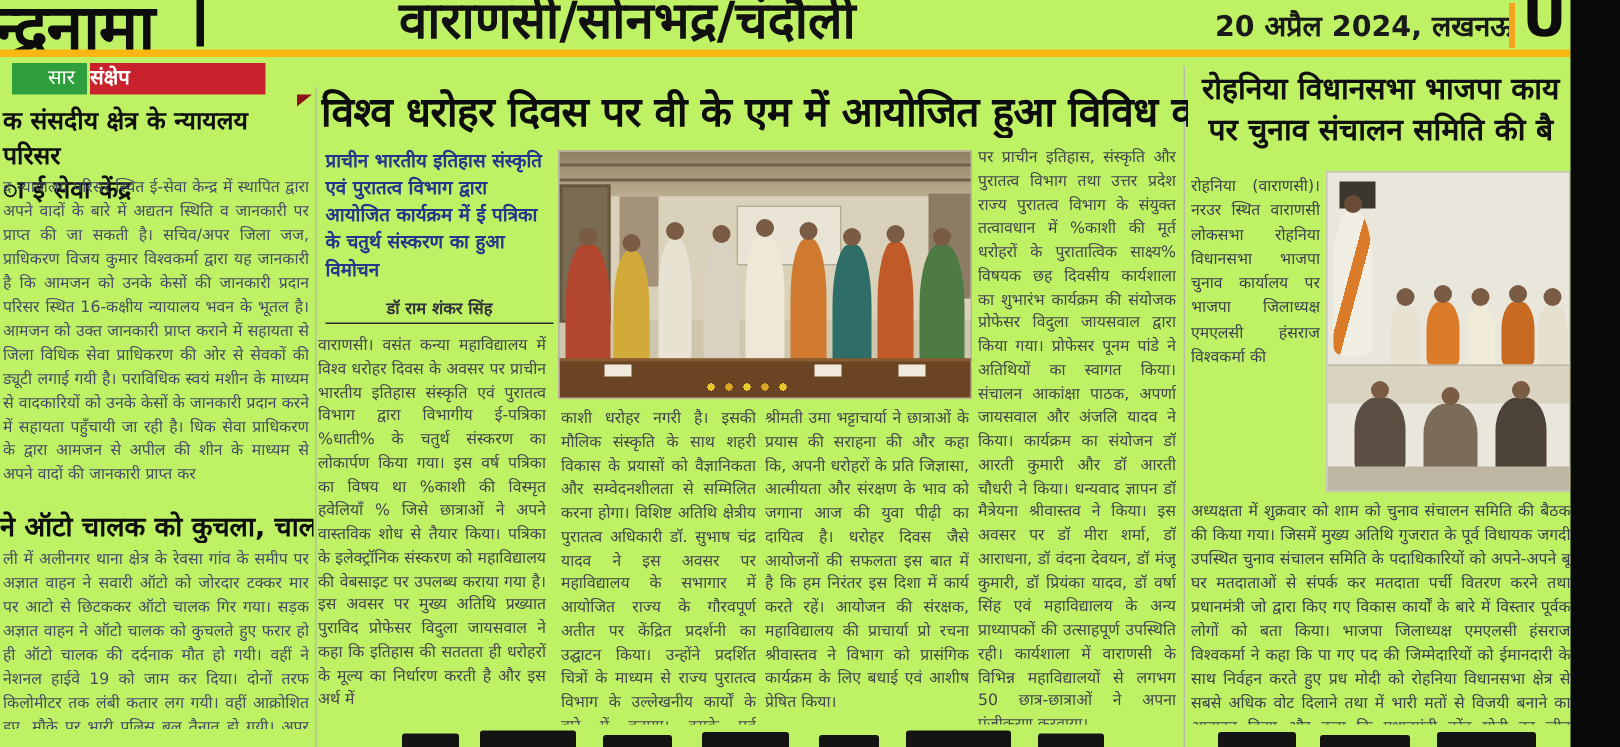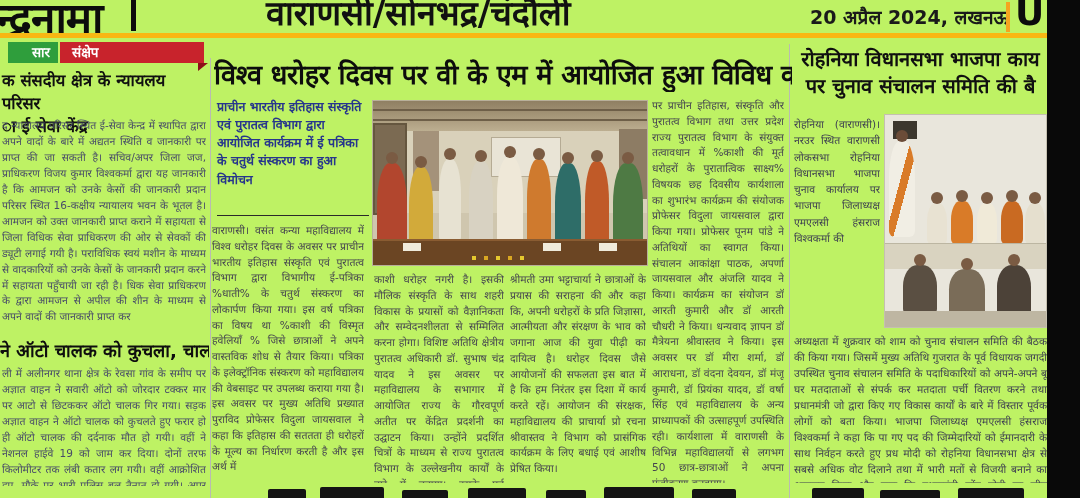--- a/index.html
+++ b/index.html
@@ -15,22 +15,22 @@
   .orange-vbar { position:absolute; left:1006px; top:2px; width:4px; height:30px; background:#f5a41f; }
   .masthead-right { position:absolute; left:1015px; top:-8px; font-size:36px; font-weight:700; color:#0c0c0c; }
   .yellow-rule { position:absolute; left:0; top:33px; width:1047px; height:5px; background:#f8b713; }
   .black-strip { position:absolute; left:1047px; top:0; width:33px; height:498px; background:#090909; }
 
   
   .vdiv1 { position:absolute; left:210px; top:58px; width:1px; height:440px; background:#b9bab2; }
   .vdiv2 { position:absolute; left:789px; top:44px; width:1px; height:454px; background:#b9bab2; }
 
   
-  .tag-green { position:absolute; left:8px; top:42px; width:50px; height:21px; background:#2f9e3c; color:#fff; font-size:13.5px; font-weight:700; text-align:center; line-height:21px;padding-left:16px; }
-  .tag-red { position:absolute; left:60px; top:42px; width:144px; height:21px; background:#c8232c; color:#fff; font-size:13.5px; font-weight:700; line-height:21px; padding-left:12px; }
+  .tag-green { position:absolute; left:8px; top:42px; width:50px; height:21px; background:#2f9e3c; color:#fff; font-size:13.5px; font-weight:400; text-align:center; line-height:21px;padding-left:16px; }
+  .tag-red { position:absolute; left:60px; top:42px; width:117px; height:21px; background:#c8232c; color:#fff; font-size:13.5px; font-weight:700; line-height:21px; }
   .tag-notch { position:absolute; left:198px; top:63px; width:0; height:0; border-top:8px solid #8d1119; border-right:10px solid transparent; }
   .lhead1 { position:absolute; left:2px; top:70px; width:204px; font-size:16.5px; font-weight:700; color:#101010; line-height:1.38; }
   .lbody1 { position:absolute; left:2px; top:118px; width:204px; height:216px; overflow:hidden; font-size:10.5px; line-height:1.52; text-align:justify; color:#474b68; }
   .lhead2 { position:absolute; left:0; top:338px; width:209px; font-size:18px; font-weight:700; color:#0e0e0e; white-space:nowrap; overflow:hidden; }
   .lbody2 { position:absolute; left:2px; top:366px; width:204px; height:120px; overflow:hidden; font-size:10.5px; line-height:1.52; text-align:justify; color:#474b68; }
 
   
   .c-head { position:absolute; left:214px; top:55px; width:578px; font-size:27px; font-weight:700; color:#0d0d0d; white-space:nowrap; overflow:hidden; letter-spacing:-0.3px; }
   .c-subhead { position:absolute; left:217px; top:98px; width:152px; font-size:12.5px; font-weight:700; color:#27368c; line-height:1.45; }
   .c-byline { position:absolute; left:217px; top:197px; width:152px; text-align:center; font-size:11px; font-weight:700; color:#33333a; }
@@ -94,20 +94,21 @@
   <div class="lhead1">
     <span>क संसदीय क्षेत्र के न्यायलय परिसर</span><br>
     <span>ा ई सेवा केंद्र</span>
   </div>
   <div class="lbody1">द न्यायालय परिसर स्थित ई-सेवा केन्द्र में स्थापित द्वारा अपने वादों के बारे में अद्यतन स्थिति व जानकारी पर प्राप्त की जा सकती है। सचिव/अपर जिला जज, प्राधिकरण विजय कुमार विश्वकर्मा द्वारा यह जानकारी है कि आमजन को उनके केसों की जानकारी प्रदान परिसर स्थित 16-कक्षीय न्यायालय भवन के भूतल है। आमजन को उक्त जानकारी प्राप्त कराने में सहायता से जिला विधिक सेवा प्राधिकरण की ओर से सेवकों की ड्यूटी लगाई गयी है। पराविधिक स्वयं मशीन के माध्यम से वादकारियों को उनके केसों के जानकारी प्रदान करने में सहायता पहुँचायी जा रही है। धिक सेवा प्राधिकरण के द्वारा आमजन से अपील की शीन के माध्यम से अपने वादों की जानकारी प्राप्त कर</div>
   <div class="lhead2">ने ऑटो चालक को कुचला, चालक की मौत</div>
   <div class="lbody2">ली में अलीनगर थाना क्षेत्र के रेवसा गांव के समीप पर अज्ञात वाहन ने सवारी ऑटो को जोरदार टक्कर मार पर आटो से छिटककर ऑटो चालक गिर गया। सड़क अज्ञात वाहन ने ऑटो चालक को कुचलते हुए फरार हो ही ऑटो चालक की दर्दनाक मौत हो गयी। वहीं ने नेशनल हाईवे 19 को जाम कर दिया। दोनों तरफ किलोमीटर तक लंबी कतार लग गयी। वहीं आक्रोशित हुए, मौके पर भारी पुलिस बल तैनात हो गयी। अपर एसी बल के साथ मौके पर पहुंचे। एसडीएम व एएसपी</div>
 
   <div class="c-head">विश्व धरोहर दिवस पर वी के एम में आयोजित हुआ विविध कार्यक्रम</div>
   <div class="c-subhead">प्राचीन भारतीय इतिहास संस्कृति एवं पुरातत्व विभाग द्वारा आयोजित कार्यक्रम में ई पत्रिका के चतुर्थ संस्करण का हुआ विमोचन</div>
+  <div class="c-byline">डॉ राम शंकर सिंह</div>
   <div class="c-byline-rule"></div>
   <div class="c-col c-col1">वाराणसी। वसंत कन्या महाविद्यालय में विश्व धरोहर दिवस के अवसर पर प्राचीन भारतीय इतिहास संस्कृति एवं पुरातत्व विभाग द्वारा विभागीय ई-पत्रिका %धाती% के चतुर्थ संस्करण का लोकार्पण किया गया। इस वर्ष पत्रिका का विषय था %काशी की विस्मृत हवेलियाँ % जिसे छात्राओं ने अपने वास्तविक शोध से तैयार किया। पत्रिका के इलेक्ट्रॉनिक संस्करण को महाविद्यालय की वेबसाइट पर उपलब्ध कराया गया है।इस अवसर पर मुख्य अतिथि प्रख्यात पुराविद प्रोफेसर विदुला जायसवाल ने कहा कि इतिहास की सततता ही धरोहरों के मूल्य का निर्धारण करती है और इस अर्थ में</div>
   <div class="c-col c-col2">काशी धरोहर नगरी है। इसकी मौलिक संस्कृति के साथ शहरी विकास के प्रयासों को वैज्ञानिकता और सम्वेदनशीलता से सम्मिलित करना होगा। विशिष्ट अतिथि क्षेत्रीय पुरातत्व अधिकारी डॉ. सुभाष चंद्र यादव ने इस अवसर पर महाविद्यालय के सभागार में आयोजित राज्य के गौरवपूर्ण अतीत पर केंद्रित प्रदर्शनी का उद्घाटन किया। उन्होंने प्रदर्शित चित्रों के माध्यम से राज्य पुरातत्व विभाग के उल्लेखनीय कार्यों के बारे में बताया। इसके पूर्व महाविद्यालय की प्रबंधक</div>
   <div class="c-col c-col3">श्रीमती उमा भट्टाचार्या ने छात्राओं के प्रयास की सराहना की और कहा कि, अपनी धरोहरों के प्रति जिज्ञासा, आत्मीयता और संरक्षण के भाव को जगाना आज की युवा पीढ़ी का दायित्व है। धरोहर दिवस जैसे आयोजनों की सफलता इस बात में है कि हम निरंतर इस दिशा में कार्य करते रहें। आयोजन की संरक्षक, महाविद्यालय की प्राचार्या प्रो रचना श्रीवास्तव ने विभाग को प्रासंगिक कार्यक्रम के लिए बधाई एवं आशीष प्रेषित किया।</div>
   <div class="c-col c-col4">पर प्राचीन इतिहास, संस्कृति और पुरातत्व विभाग तथा उत्तर प्रदेश राज्य पुरातत्व विभाग के संयुक्त तत्वावधान में %काशी की मूर्त धरोहरों के पुरातात्विक साक्ष्य% विषयक छह दिवसीय कार्यशाला का शुभारंभ कार्यक्रम की संयोजक प्रोफेसर विदुला जायसवाल द्वारा किया गया। प्रोफेसर पूनम पांडे ने अतिथियों का स्वागत किया। संचालन आकांक्षा पाठक, अपर्णा जायसवाल और अंजलि यादव ने किया। कार्यक्रम का संयोजन डॉ आरती कुमारी और डॉ आरती चौधरी ने किया। धन्यवाद ज्ञापन डॉ मैत्रेयना श्रीवास्तव ने किया। इस अवसर पर डॉ मीरा शर्मा, डॉ आराधना, डॉ वंदना देवयन, डॉ मंजू कुमारी, डॉ प्रियंका यादव, डॉ वर्षा सिंह एवं महाविद्यालय के अन्य प्राध्यापकों की उत्साहपूर्ण उपस्थिति रही। कार्यशाला में वाराणसी के विभिन्न महाविद्यालयों से लगभग 50 छात्र-छात्राओं ने अपना पंजीकरण करवाया।</div>
 
   <div class="c-photo">
     <div class="cp-ceiling"></div>
     <div class="cp-beam" style="top:8px"></div>
     <div class="cp-beam" style="top:18px"></div>

